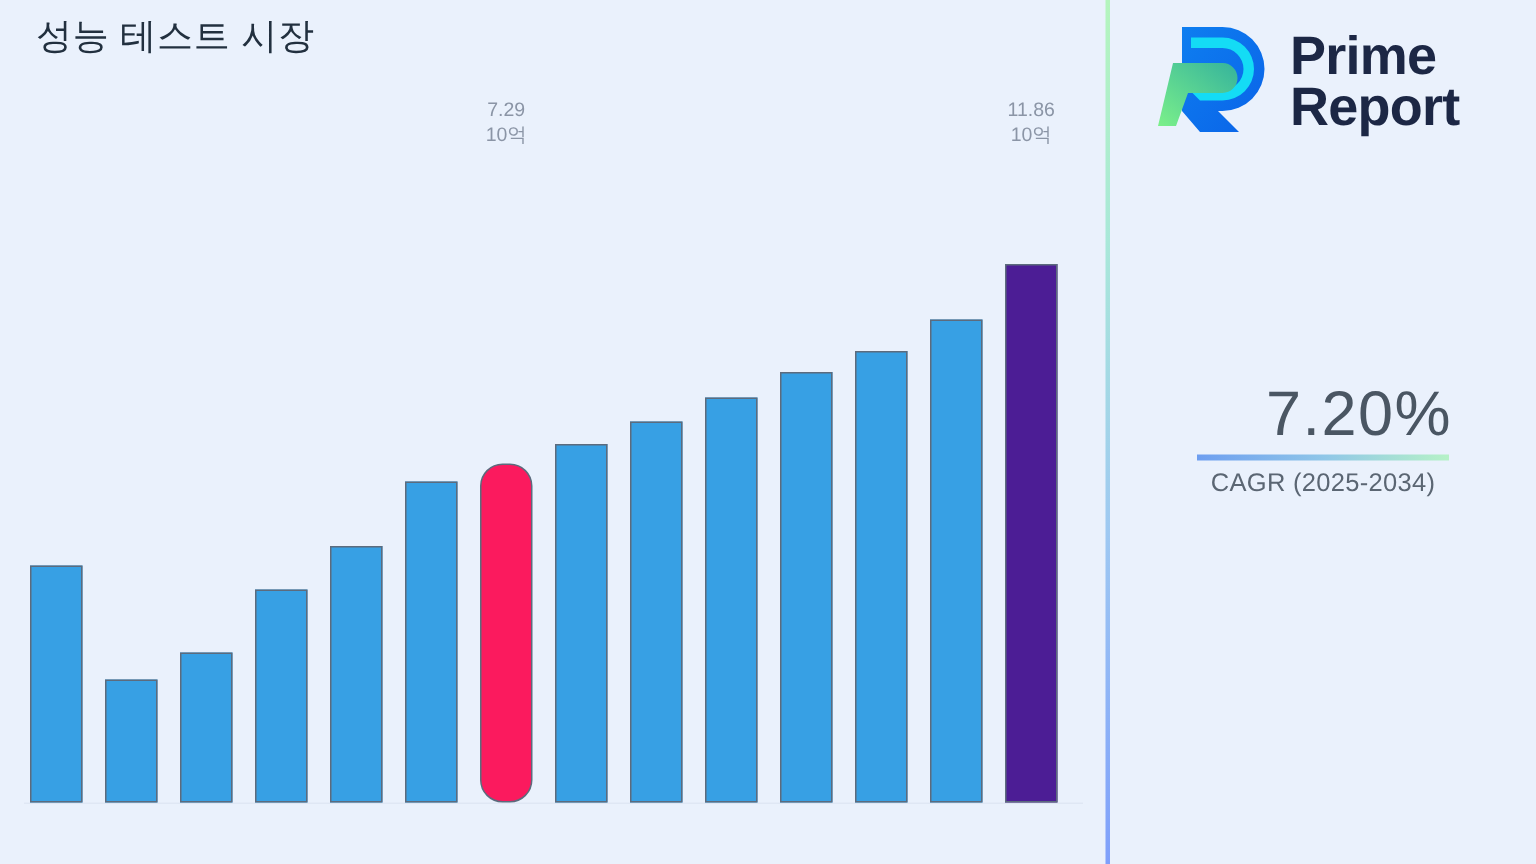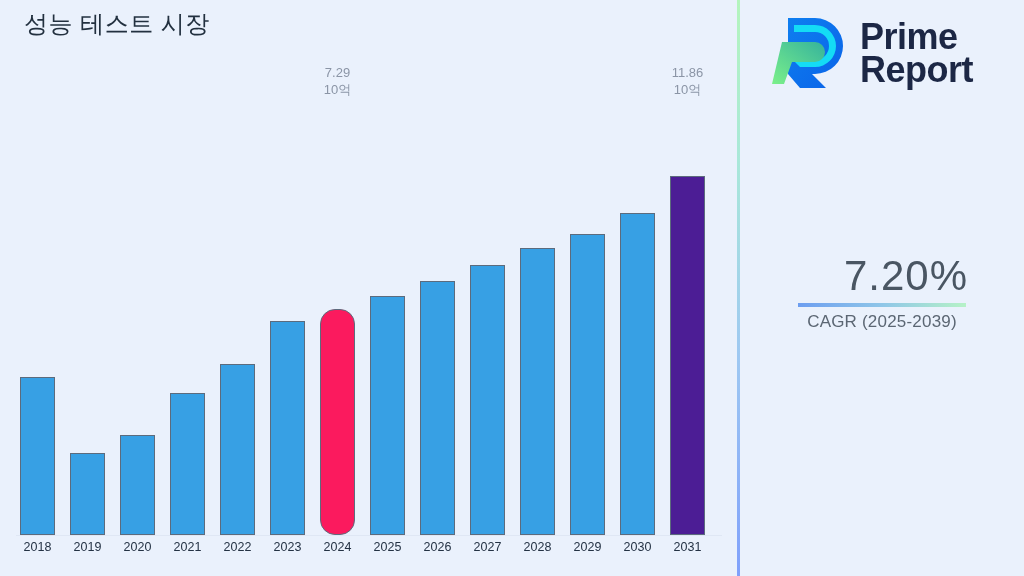--- a/index.html
+++ b/index.html
@@ -230,36 +230,20 @@
           <div class="bar-rect highlight-final" title="2031: 11.86" style="height: 359px; background: #4c1d95;">
             <div class="bar-label">
               <div>11.86</div>
               <div>10억</div>
             </div>
           </div>
         </div>
       </div>
   </div>
 
-  <div id="x-axis">
-      <div class="x-tick">2018</div>
-      <div class="x-tick">2019</div>
-      <div class="x-tick">2020</div>
-      <div class="x-tick">2021</div>
-      <div class="x-tick">2022</div>
-      <div class="x-tick">2023</div>
-      <div class="x-tick">2024</div>
-      <div class="x-tick">2025</div>
-      <div class="x-tick">2026</div>
-      <div class="x-tick">2027</div>
-      <div class="x-tick">2028</div>
-      <div class="x-tick">2029</div>
-      <div class="x-tick">2030</div>
-      <div class="x-tick">2031</div>
-    </div>
 </div>
 
 <div id="panel-divider"></div>
 
 <div id="side-panel">
 
   <div id="logo">
     <span id="logo-mark">
       <svg width="80" height="78" viewBox="0 0 80 78" aria-hidden="true">
         <defs>
@@ -282,15 +266,15 @@
     </span>
     <span id="logo-words">
       <div>Prime</div>
       <div>Report</div>
     </span>
   </div>
 
   <div id="cagr-block">
     <div id="cagr-value">7.20%</div>
     <div id="cagr-rule"></div>
-    <div id="cagr-caption">CAGR (2025-2039)</div>
+    <div id="cagr-caption">CAGR (2025-2034)</div>
   </div>
 </div>
 
 </body></html>

